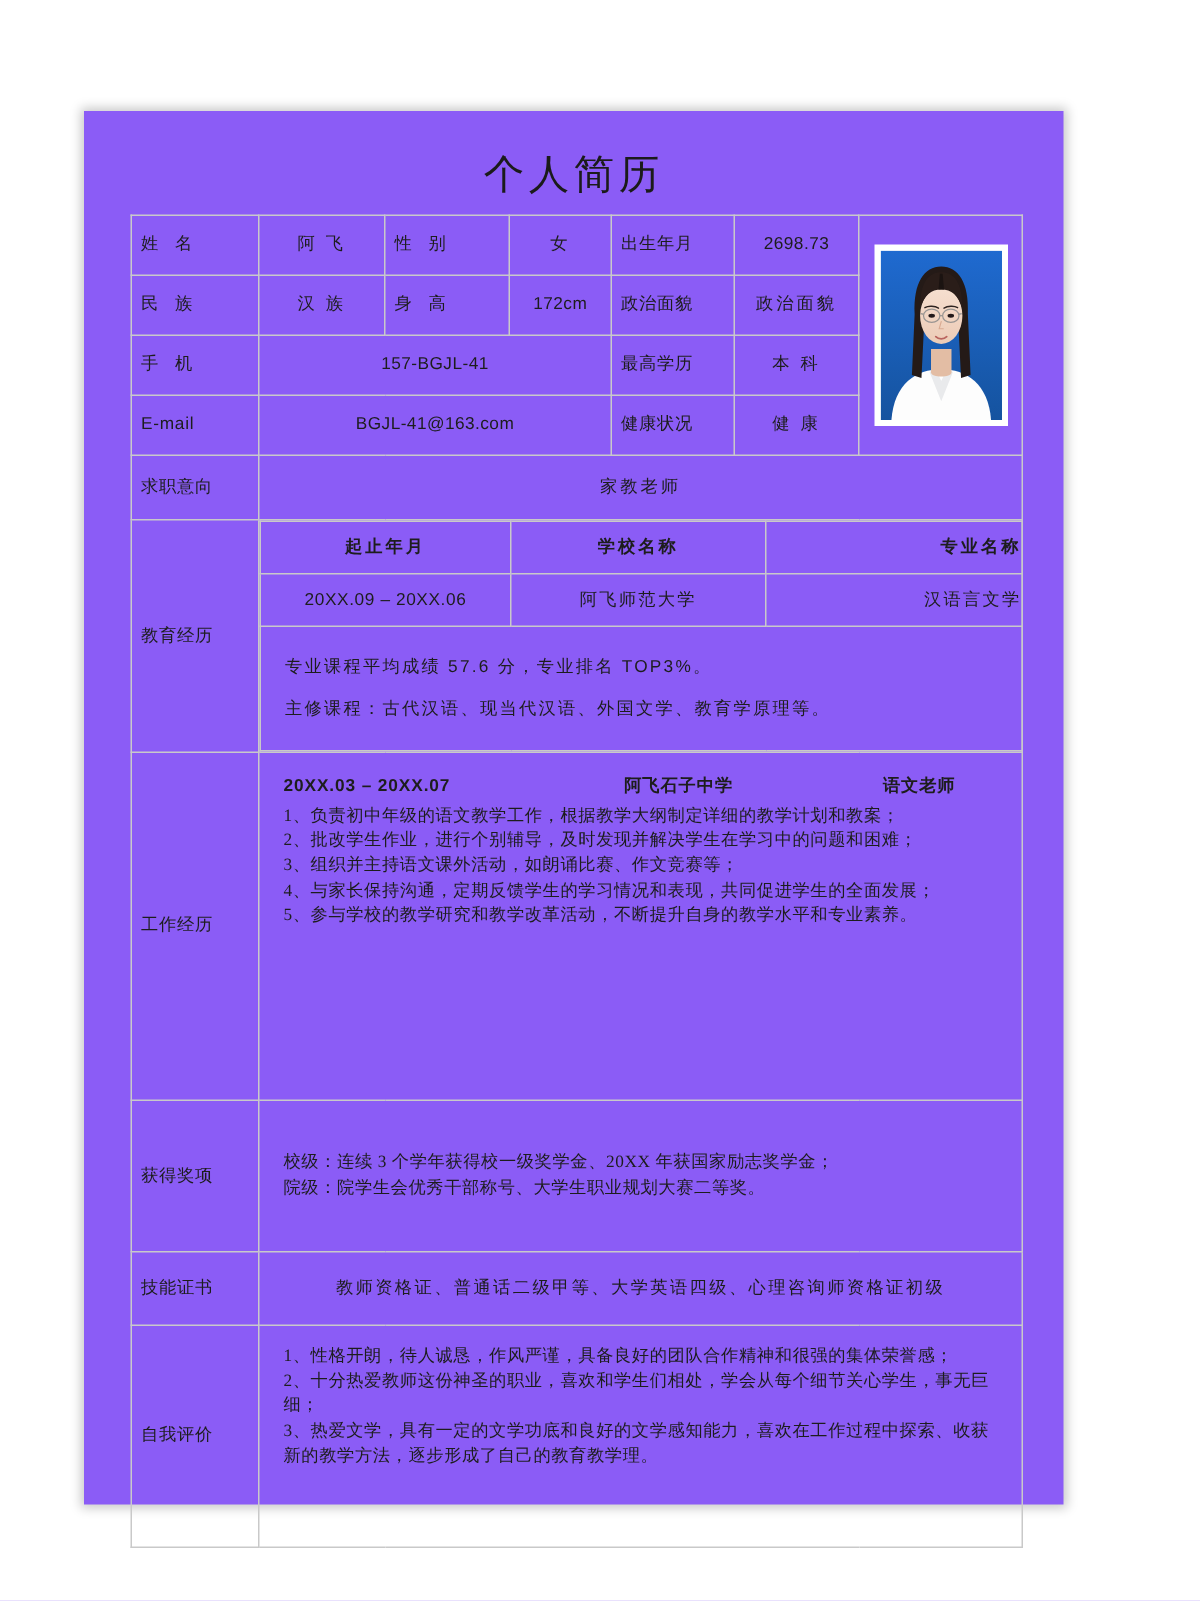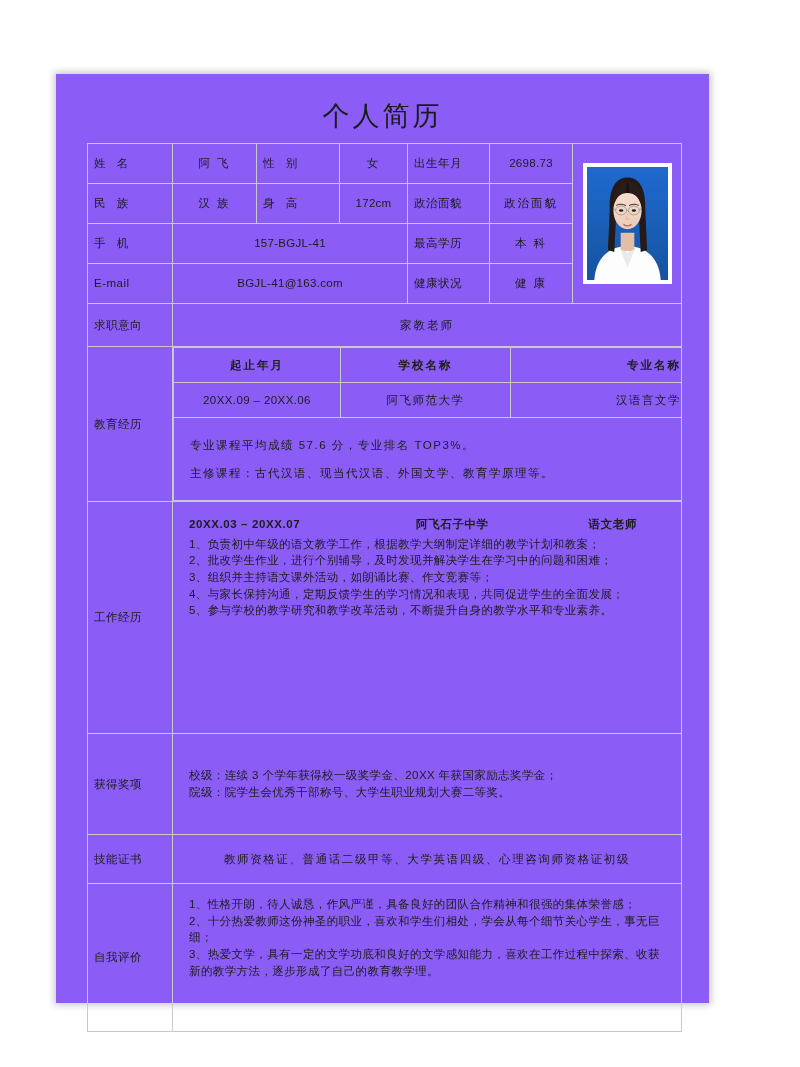--- a/index.html
+++ b/index.html
@@ -125,21 +125,21 @@
   .nested .dates { letter-spacing: 0.4px; }
 
   
   .block {
     padding: 9px 14px 9px 16px !important;
     text-align: left;
     font-size: 11.5px;
     line-height: 2.0;
     letter-spacing: 0.4px;
   }
-  .block p { margin: 0; }
+  .block p { margin: 0; font-family: Liberation Serif, serif; }
 
   .edu-notes {
     padding: 7px 14px 7px 16px !important;
     text-align: left;
     line-height: 2.0;
     letter-spacing: 0.4px;
   }
 
   .work-head {
     display: flex;

